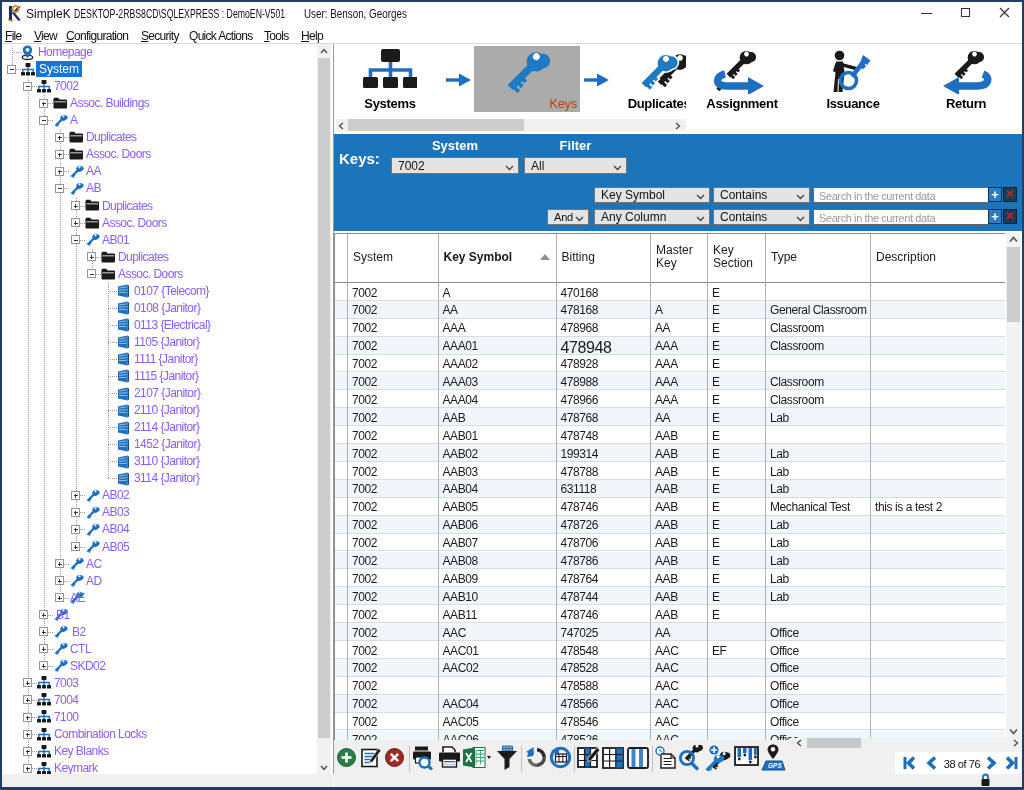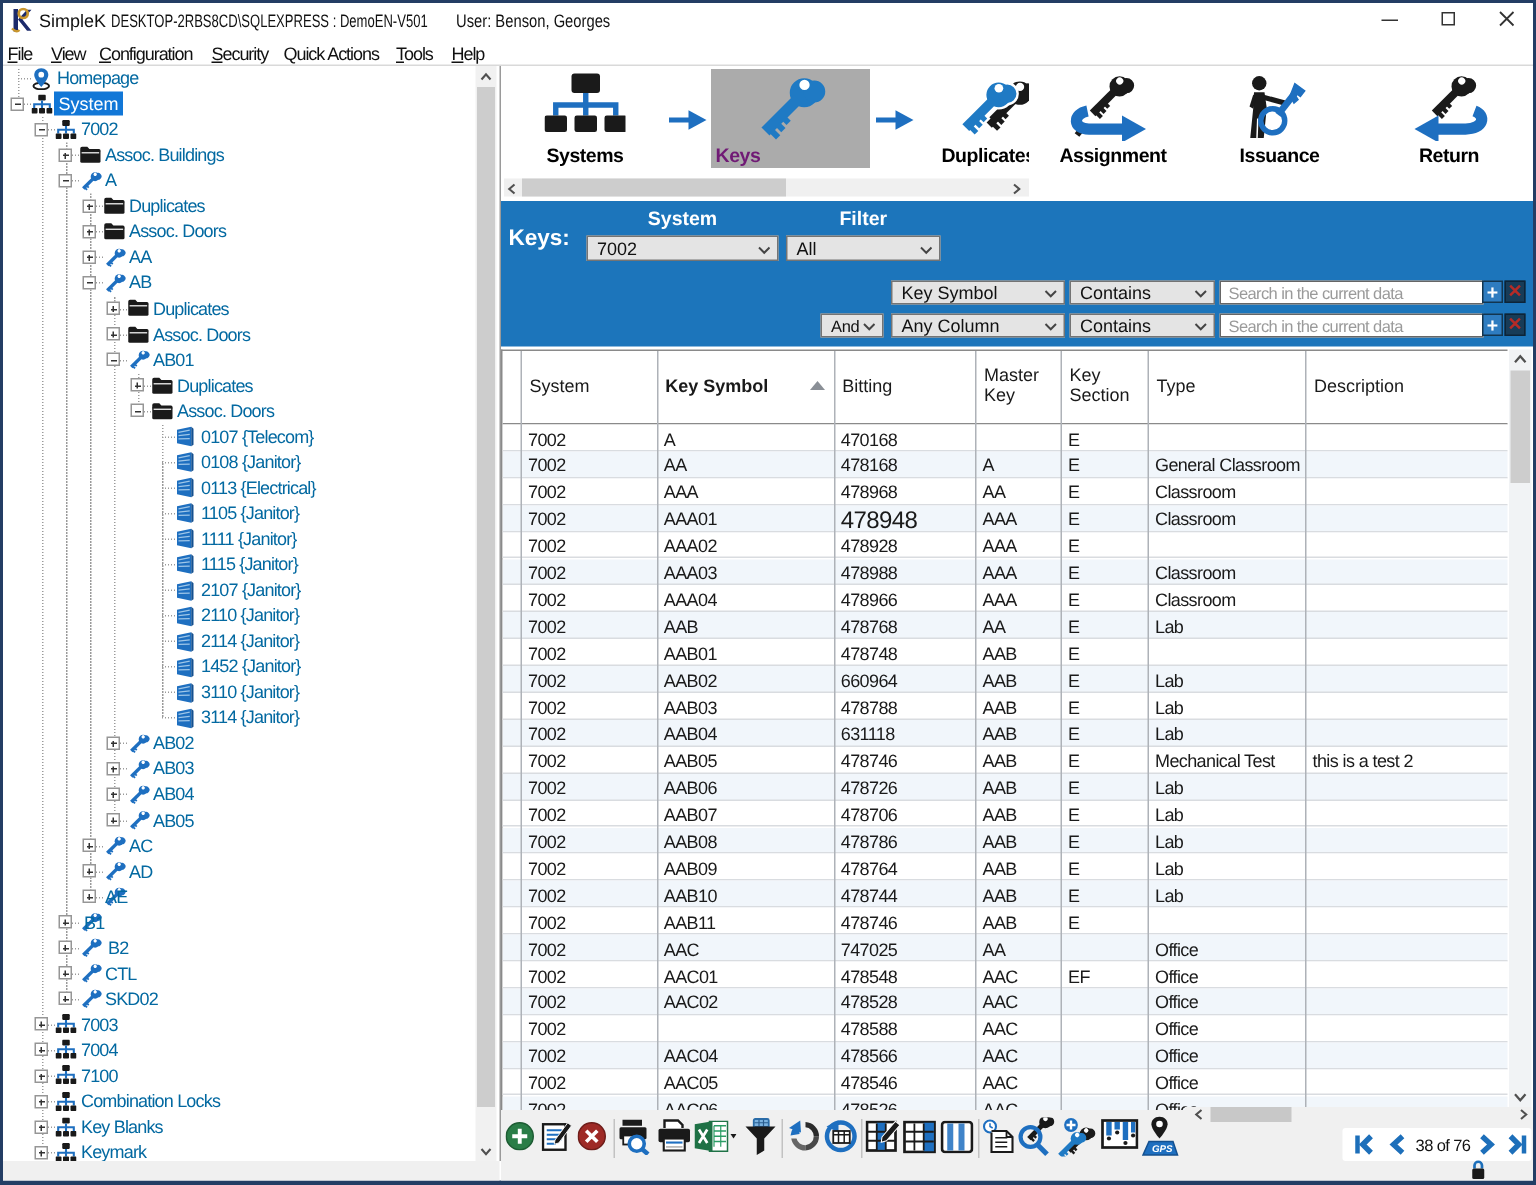--- a/index.html
+++ b/index.html
@@ -1,19 +1,19 @@
 <!DOCTYPE html>
 <html><head><meta charset="utf-8">
 <style>
 *{margin:0;padding:0;box-sizing:border-box}
 body{width:1024px;height:790px;font-family:"Liberation Sans",sans-serif;overflow:hidden}
 #app{position:absolute;left:0;top:0;width:1024px;height:790px;background:#fff}
 .ab{position:absolute}
 .t12{font-size:12px;color:#111;white-space:nowrap}
-.tr{font-size:12px;color:#0369a1;white-space:nowrap;letter-spacing:-0.55px}
+.tr{font-size:12px;color:#8b5cf6;white-space:nowrap;letter-spacing:-0.55px}
 .dotv{width:1px;background-image:repeating-linear-gradient(to bottom,#9a9a9a 0 1px,transparent 1px 2px)}
 .doth{height:1px;background-image:repeating-linear-gradient(to right,#9a9a9a 0 1px,transparent 1px 2px)}
 .ebox{width:9px;height:9px;background:#fff;border:1px solid #969696}
 .ebox i{position:absolute;left:1.5px;top:3.5px;width:4px;height:1px;background:#333}
 .ebox.pl b{position:absolute;left:3px;top:2px;width:1px;height:4px;background:#333}
 .dd{background:#e4e4e4;border:1px solid #747474;position:absolute}
 .dd .lbl{position:absolute;left:6px;top:50%;transform:translateY(-50%);font-size:12px;color:#111;white-space:nowrap}
 .dd .chv{position:absolute;right:4px;top:50%;transform:translateY(-50%)}
 .hdr2{line-height:13px}
 </style></head><body>
@@ -587,21 +587,21 @@
           <circle cx="11" cy="0" r="8.2"></circle>
           <circle cx="15.5" cy="3.5" r="6.2"></circle>
           <rect x="-20" y="-3.2" width="26" height="6.4"></rect>
           <rect x="-19" y="2" width="3.4" height="5.4"></rect>
           <rect x="-14" y="2" width="3.4" height="4.6"></rect>
           <rect x="-9" y="2" width="3.4" height="3.8"></rect>
         </g>
         <circle cx="14.2" cy="-3" r="2.9" fill="#fff" transform="translate(0,0)"></circle>
       </g>
     </svg>
-    <div class="ab" style="left:477px;top:96px;width:100px;text-align:left;font-size:13px;font-weight:bold;color:#701a75;letter-spacing:-0.3px">Keys</div>
+    <div class="ab" style="left:477px;top:96px;width:100px;text-align:right;font-size:13px;font-weight:normal;color:#c2410c;letter-spacing:-0.3px">Keys</div>
     <svg class="ab" style="left:584px;top:73px" width="26" height="14" viewBox="0 0 26 14">
       <path d="M0 7 L14 7" stroke="#1e6fc0" stroke-width="3.4"></path>
       <path d="M13 0.5 L25 7 L13 13.5 Z" fill="#1e6fc0"></path>
     </svg>
     <div class="ab" style="left:611px;top:44px;width:75px;height:75px;overflow:hidden">
       <svg style="position:absolute;left:0;top:0" width="75" height="52" viewBox="0 0 75 52">
         <g transform="translate(61.5,25.5) scale(0.95) rotate(-45)">
           <g fill="#1a1a1a">
             <circle cx="11" cy="0" r="8.2"></circle>
             <circle cx="15.5" cy="3.5" r="6.2"></circle>
@@ -808,21 +808,21 @@
       <div class="ab" style="left:435.0px;top:176.8px;font-size:12px;color:#1a1a1a;white-space:nowrap;letter-spacing:-0.4px">Lab</div>
       <div class="ab" style="left:0;top:192.2px;width:671px;height:17.9px;background:#fff;border-bottom:1px solid #d9dce0"></div>
       <div class="ab" style="left:17.0px;top:194.7px;font-size:12px;color:#1a1a1a;white-space:nowrap;letter-spacing:-0.4px">7002</div>
       <div class="ab" style="left:107.5px;top:194.7px;font-size:12px;color:#1a1a1a;white-space:nowrap;letter-spacing:-0.4px">AAB01</div>
       <div class="ab" style="left:225.5px;top:194.7px;font-size:12px;color:#1a1a1a;white-space:nowrap;letter-spacing:-0.4px">478748</div>
       <div class="ab" style="left:320.0px;top:194.7px;font-size:12px;color:#1a1a1a;white-space:nowrap;letter-spacing:-0.4px">AAB</div>
       <div class="ab" style="left:377.0px;top:194.7px;font-size:12px;color:#1a1a1a;white-space:nowrap;letter-spacing:-0.4px">E</div>
       <div class="ab" style="left:0;top:210.1px;width:671px;height:17.9px;background:#f1f6fb;border-bottom:1px solid #d9dce0"></div>
       <div class="ab" style="left:17.0px;top:212.6px;font-size:12px;color:#1a1a1a;white-space:nowrap;letter-spacing:-0.4px">7002</div>
       <div class="ab" style="left:107.5px;top:212.6px;font-size:12px;color:#1a1a1a;white-space:nowrap;letter-spacing:-0.4px">AAB02</div>
-      <div class="ab" style="left:225.5px;top:212.6px;font-size:12px;color:#1a1a1a;white-space:nowrap;letter-spacing:-0.4px">660964</div>
+      <div class="ab" style="left:225.5px;top:212.6px;font-size:12px;color:#1a1a1a;white-space:nowrap;letter-spacing:-0.4px">199314</div>
       <div class="ab" style="left:320.0px;top:212.6px;font-size:12px;color:#1a1a1a;white-space:nowrap;letter-spacing:-0.4px">AAB</div>
       <div class="ab" style="left:377.0px;top:212.6px;font-size:12px;color:#1a1a1a;white-space:nowrap;letter-spacing:-0.4px">E</div>
       <div class="ab" style="left:435.0px;top:212.6px;font-size:12px;color:#1a1a1a;white-space:nowrap;letter-spacing:-0.4px">Lab</div>
       <div class="ab" style="left:0;top:228.0px;width:671px;height:17.9px;background:#fff;border-bottom:1px solid #d9dce0"></div>
       <div class="ab" style="left:17.0px;top:230.5px;font-size:12px;color:#1a1a1a;white-space:nowrap;letter-spacing:-0.4px">7002</div>
       <div class="ab" style="left:107.5px;top:230.5px;font-size:12px;color:#1a1a1a;white-space:nowrap;letter-spacing:-0.4px">AAB03</div>
       <div class="ab" style="left:225.5px;top:230.5px;font-size:12px;color:#1a1a1a;white-space:nowrap;letter-spacing:-0.4px">478788</div>
       <div class="ab" style="left:320.0px;top:230.5px;font-size:12px;color:#1a1a1a;white-space:nowrap;letter-spacing:-0.4px">AAB</div>
       <div class="ab" style="left:377.0px;top:230.5px;font-size:12px;color:#1a1a1a;white-space:nowrap;letter-spacing:-0.4px">E</div>
       <div class="ab" style="left:435.0px;top:230.5px;font-size:12px;color:#1a1a1a;white-space:nowrap;letter-spacing:-0.4px">Lab</div>

